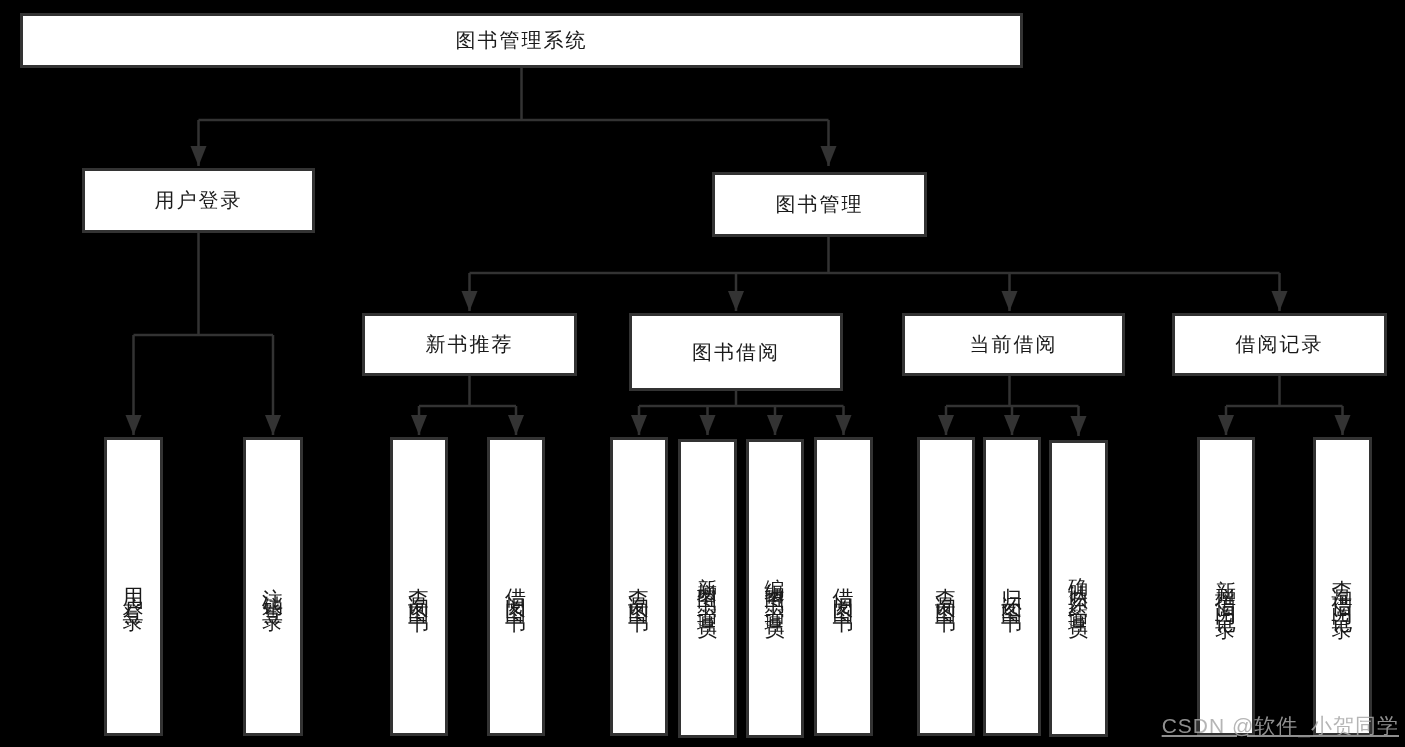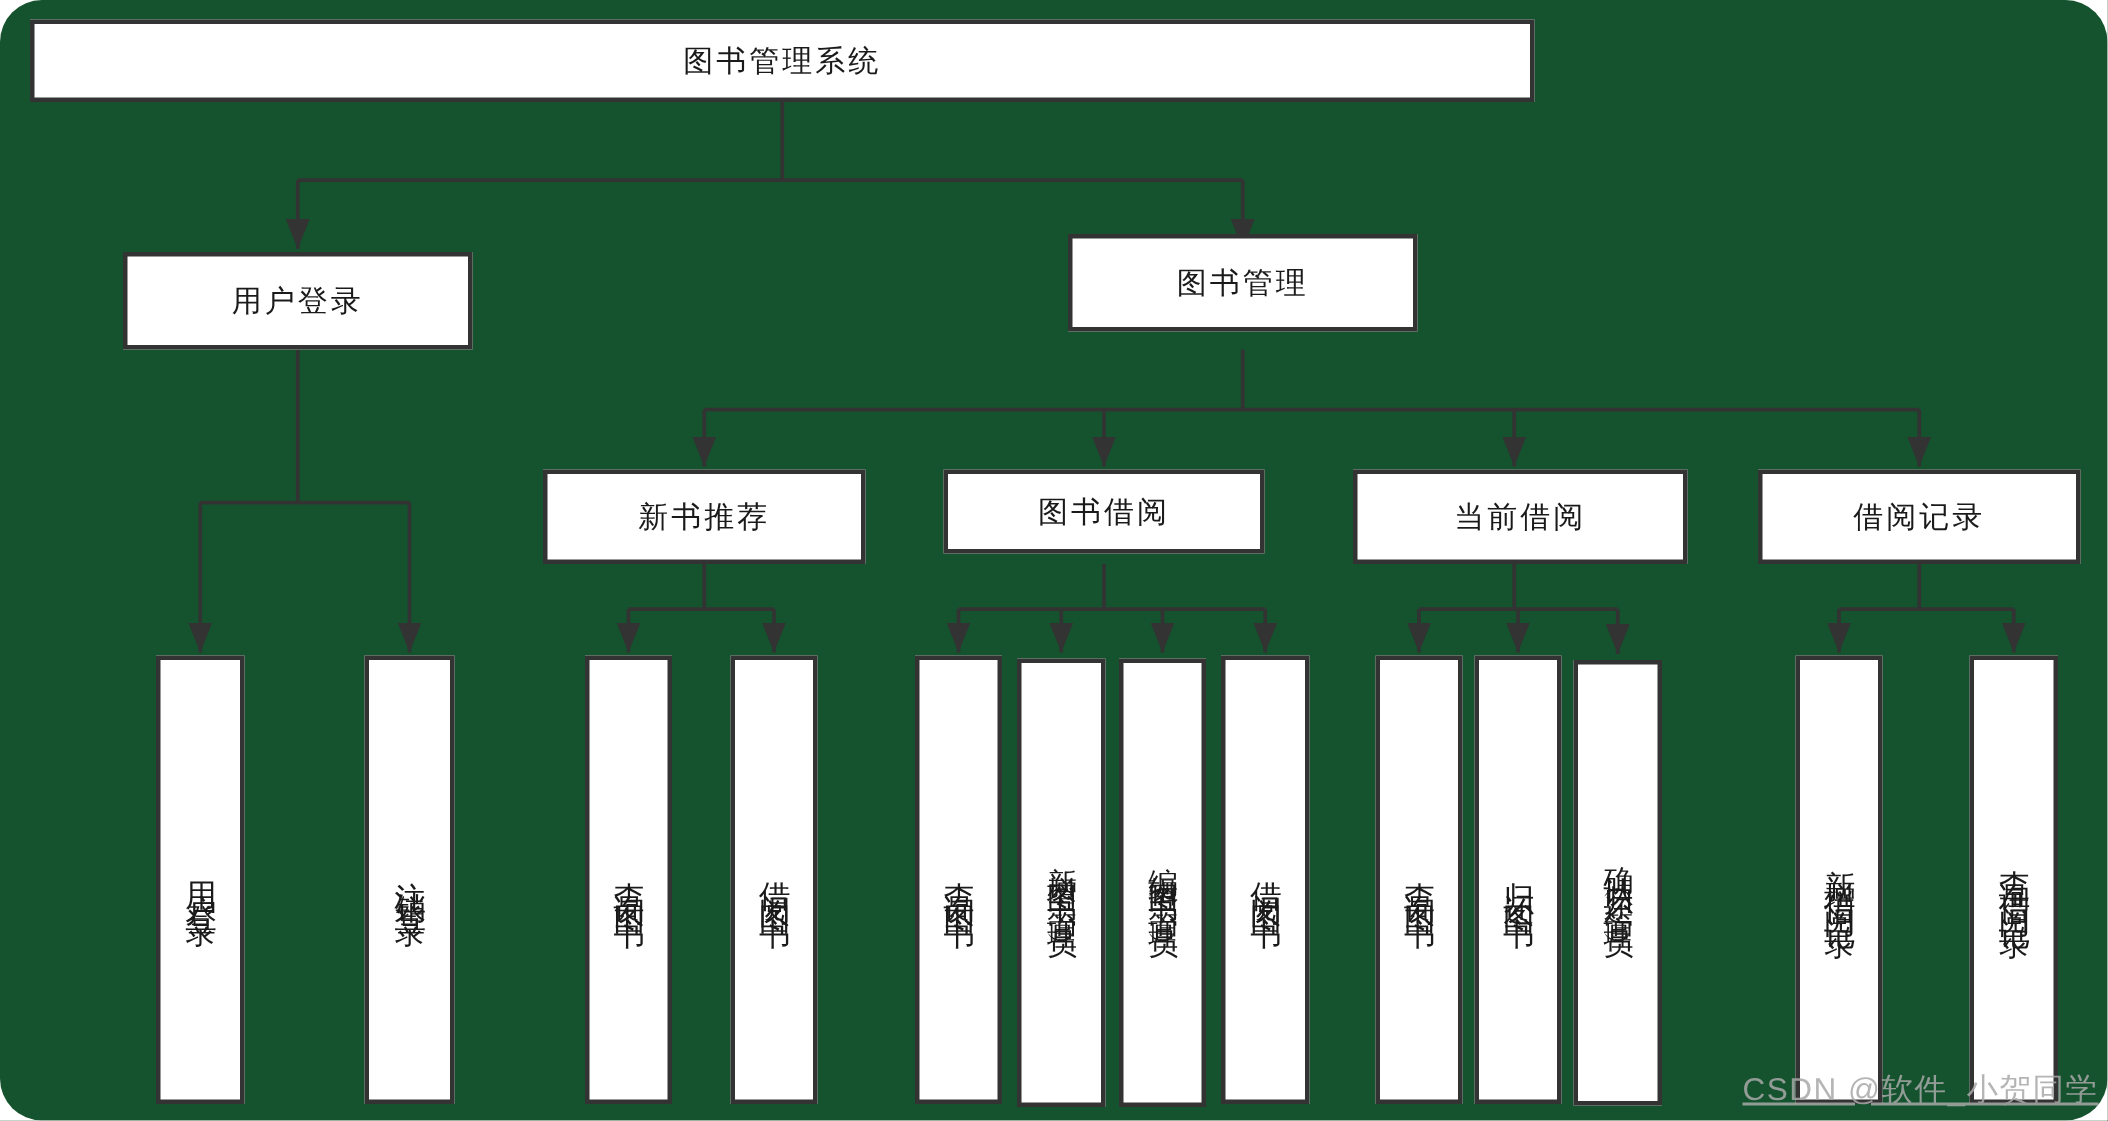--- a/index.html
+++ b/index.html
@@ -1,24 +1,23 @@
 <!DOCTYPE html>
 <html><head>
 <meta charset="utf-8">
 <style>
   html, body { margin: 0; padding: 0; background: #ffffff; }
   #canvas {
     position: relative;
     width: 1405px;
     height: 747px;
-    background: #14532d;
+    background: #000000;
     overflow: hidden;
     font-family: "Liberation Sans", "DejaVu Sans", sans-serif;
     color: #1a1a1a;
-    border-radius: 28px;
   }
   #wires {
     position: absolute;
     left: 0; top: 0;
     width: 1405px; height: 747px;
   }
   .node {
     position: absolute;
     box-sizing: border-box;
     border: 3px solid #333333;
@@ -111,28 +110,28 @@
     </g>
   </svg>
 
   <div class="node" style="left:20px;top:13px;width:1003px;height:55px">
     <span class="hlabel">图书管理系统</span>
   </div>
 
   <div class="node" style="left:82px;top:168px;width:233px;height:65px">
     <span class="hlabel">用户登录</span>
   </div>
-  <div class="node" style="left:712px;top:156px;width:233px;height:65px">
+  <div class="node" style="left:712px;top:172px;width:215px;height:65px">
     <span class="hlabel">图书管理</span>
   </div>
 
   <div class="node" style="left:362px;top:313px;width:215px;height:63px">
     <span class="hlabel">新书推荐</span>
   </div>
-  <div class="node" style="left:629px;top:313px;width:214px;height:56px">
+  <div class="node" style="left:629px;top:313px;width:214px;height:78px">
     <span class="hlabel">图书借阅</span>
   </div>
   <div class="node" style="left:902px;top:313px;width:223px;height:63px">
     <span class="hlabel">当前借阅</span>
   </div>
   <div class="node" style="left:1172px;top:313px;width:215px;height:63px">
     <span class="hlabel">借阅记录</span>
   </div>
 
   <div class="node" style="left:104px;top:437px;width:59px;height:299px">

